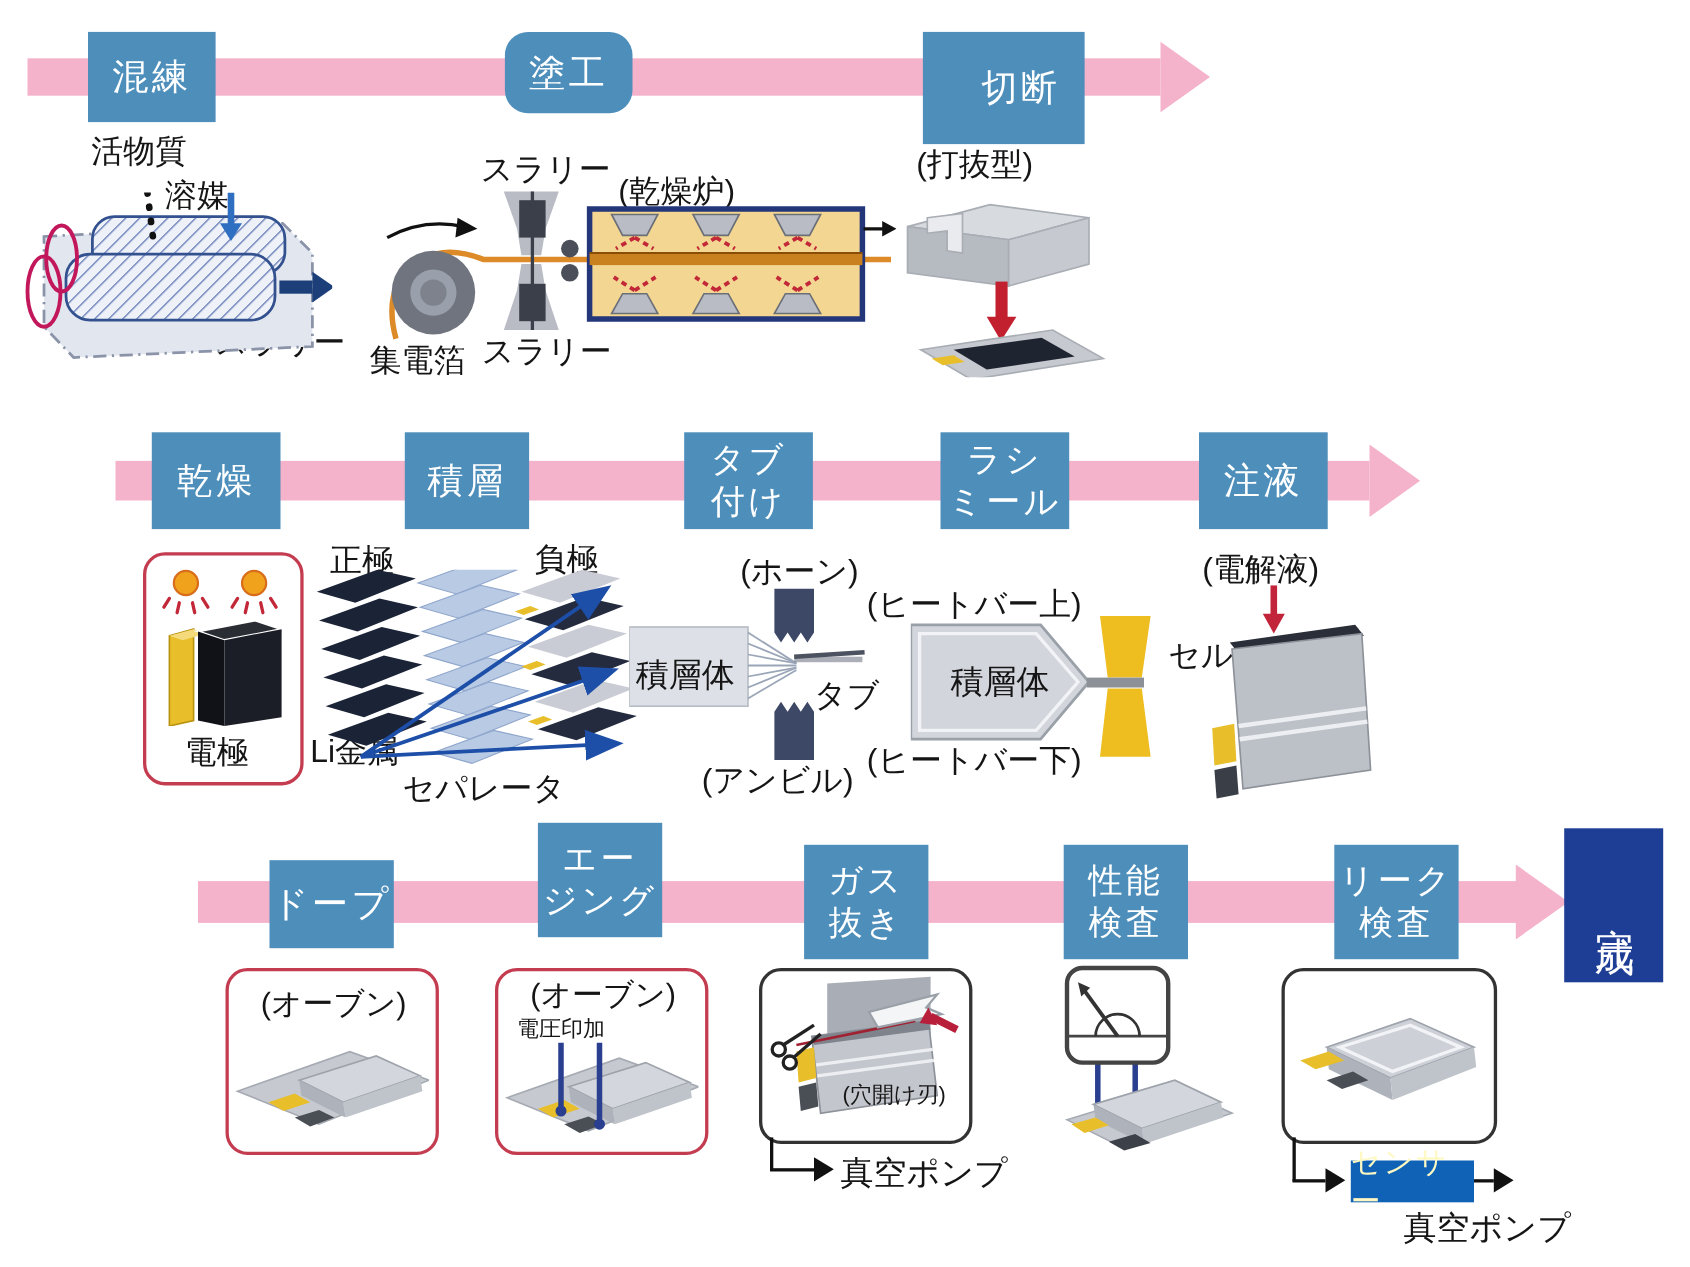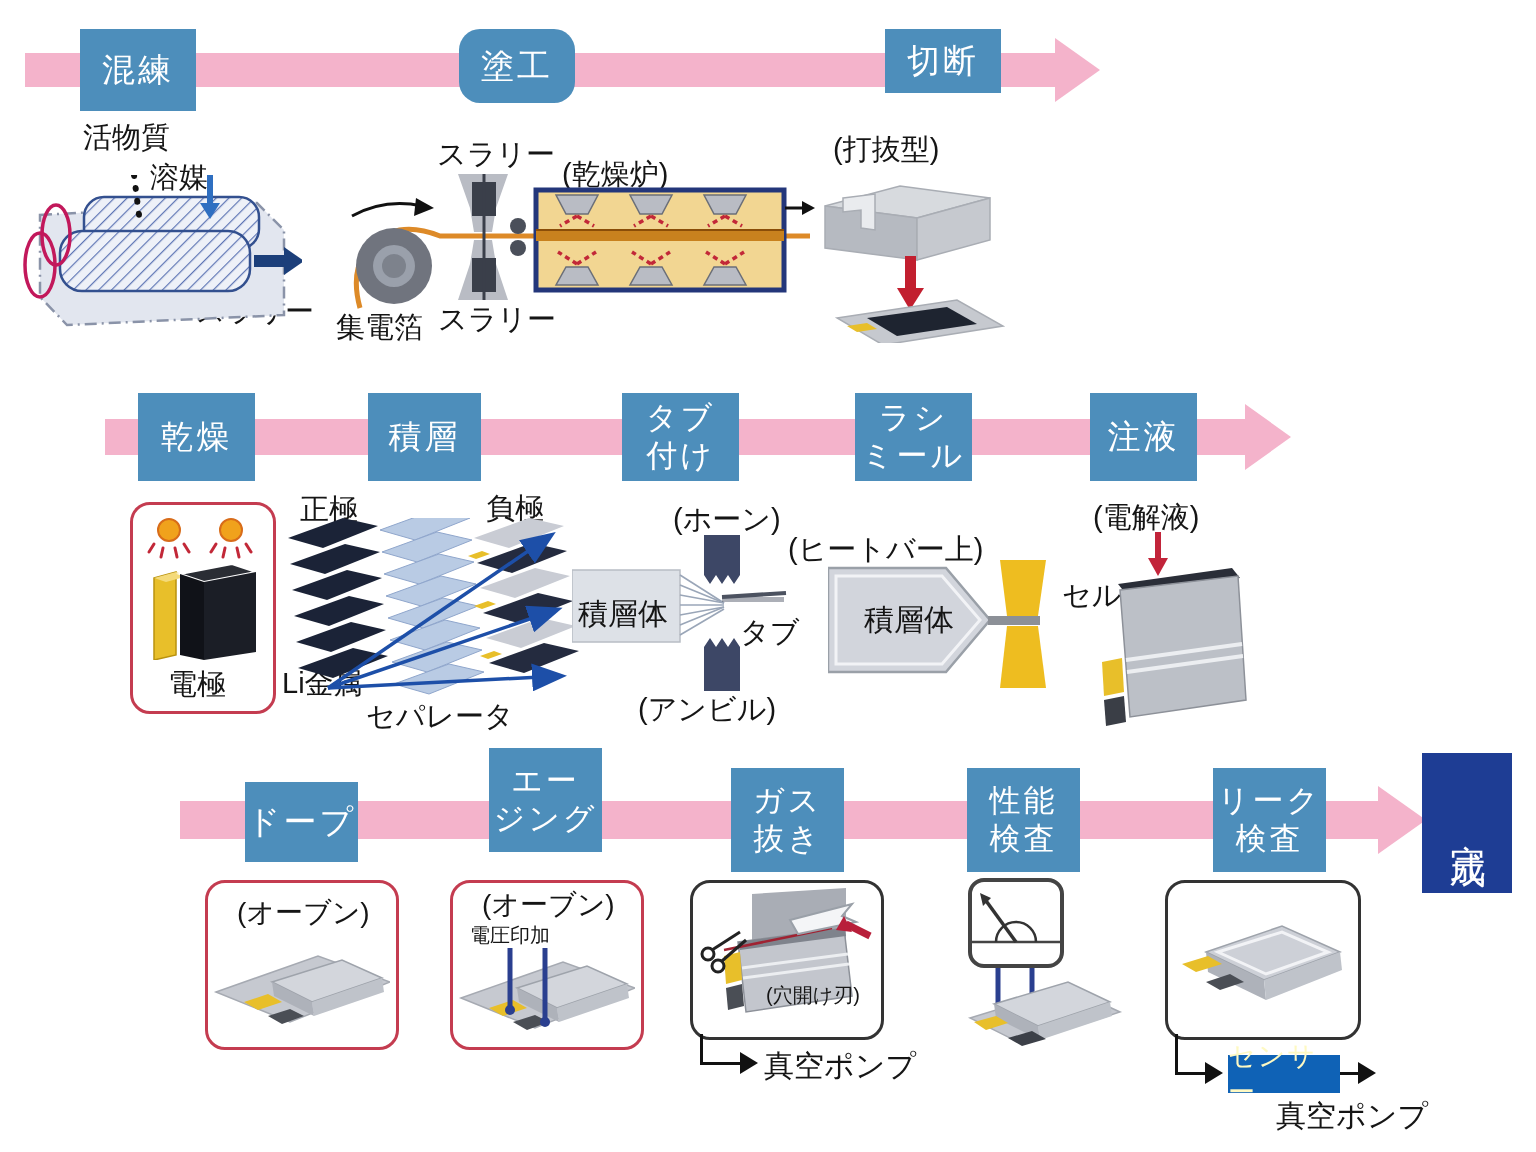--- a/index.html
+++ b/index.html
@@ -23,21 +23,21 @@
 </style>
 </head>
 <body>
 
 <div class="canvas">
 
   <div class="band" style="left:25px;top:53px;width:1030px;height:34px;"></div>
   <div class="band-head" style="left:1055px;top:38px;border-top:32px solid transparent;border-bottom:32px solid transparent;border-left:45px solid #f4b3cb;"></div>
   <div class="step" style="left:80px;top:29px;width:116px;height:82px;"><span>混練</span></div>
   <div class="step" style="left:459px;top:29px;width:116px;height:74px;border-radius:21px;"><span>塗工</span></div>
-  <div class="step" style="left:885px;top:29px;width:116px;height:64px;"><span>切断</span></div>
+  <div class="step" style="left:839px;top:29px;width:116px;height:102px;padding-left:31px;"><span>切断</span></div>
 
   <span class="cap" style="left:83px;top:118px;">活物質</span>
   <span class="cap" style="left:150px;top:158px;">溶媒</span>
   <span class="cap" style="left:196px;top:292px;">スラリー</span>
 
   <svg class="ill" style="left:22px;top:175px;" width="280" height="160" viewBox="0 0 280 160">
     <defs>
       <pattern id="hatch" width="9" height="9" patternTransform="rotate(45)" patternUnits="userSpaceOnUse">
         <rect width="9" height="9" fill="#eef1f8"></rect>
           <line x1="0" y1="0" x2="0" y2="9" stroke="#5f76b5" stroke-width="2.4"></line>
@@ -118,21 +118,21 @@
   </svg>
 
   <div class="band" style="left:105px;top:419px;width:1140px;height:36px;"></div>
   <div class="band-head" style="left:1245px;top:404px;border-top:33px solid transparent;border-bottom:33px solid transparent;border-left:46px solid #f4b3cb;"></div>
   <div class="step" style="left:138px;top:393px;width:117px;height:88px;"><span>乾燥</span></div>
   <div class="step" style="left:368px;top:393px;width:113px;height:88px;"><span>積層</span></div>
   <div class="step two" style="left:622px;top:393px;width:117px;height:88px;"><span>タブ
 付け</span></div>
   <div class="step two" style="left:855px;top:393px;width:117px;height:88px;"><span>ラシ
 ミール</span></div>
-  <div class="step" style="left:1090px;top:393px;width:107px;height:88px;"><span>注液</span></div>
+  <div class="step" style="left:1090px;top:393px;width:117px;height:88px;"><span>注液</span></div>
 
   <div class="frame-red" style="left:130px;top:502px;width:140px;height:206px;"></div>
   <svg class="ill" style="left:136px;top:510px;" width="130" height="150" viewBox="0 0 130 150">
     <g>
       <circle cx="33" cy="20" r="11" fill="#f0a21c" stroke="#d86c1a" stroke-width="2"></circle>
       <g stroke="#c22838" stroke-width="3" stroke-linecap="round">
         <line x1="18" y1="34" x2="13" y2="42"></line>
           <line x1="27" y1="38" x2="25" y2="47"></line>
           <line x1="39" y1="38" x2="41" y2="47"></line>
           <line x1="48" y1="34" x2="53" y2="42"></line>
@@ -224,20 +224,21 @@
 
   <span class="cap" style="left:788px;top:530px;">(ヒートバー上)</span>
   <svg class="ill" style="left:828px;top:560px;" width="220" height="140" viewBox="0 0 220 140">
     <polygon points="172,0 218,0 210,56 179,56" fill="#eebd20"></polygon>
     <polygon points="179,66 210,66 218,128 172,128" fill="#eebd20"></polygon>
     <polygon points="0,8 118,8 162,60 118,112 0,112" fill="#d2d5dc" stroke="#9aa0a8" stroke-width="2.5"></polygon>
     <polygon points="8,16 114,16 152,60 114,104 8,104" fill="none" stroke="#f2f3f6" stroke-width="3"></polygon>
     <rect x="160" y="56" width="52" height="9" fill="#8c9097"></rect>
   </svg>
   <span class="cap" style="left:864px;top:600px;font-size:30px;">積層体</span>
+  <span class="cap" style="left:788px;top:672px;">(ヒートバー下)</span>
 
   <span class="cap" style="left:1093px;top:498px;">(電解液)</span>
   <span class="cap" style="left:1062px;top:576px;">セル</span>
   <svg class="ill" style="left:1090px;top:532px;" width="190" height="200" viewBox="0 0 190 200">
     <line x1="68" y1="0" x2="68" y2="28" stroke="#c2243a" stroke-width="6"></line>
     <polygon points="58,26 78,26 68,44" fill="#c2243a"></polygon>
     <polygon points="28,52 142,36 150,46 36,62" fill="#2a2e38"></polygon>
     <polygon points="30,58 148,44 156,168 40,185" fill="#bcc0c7" stroke="#8d9199" stroke-width="1.5"></polygon>
     <line x1="36" y1="128" x2="152" y2="112" stroke="#eceef1" stroke-width="4"></line>
     <line x1="37" y1="140" x2="153" y2="124" stroke="#eceef1" stroke-width="4"></line>

